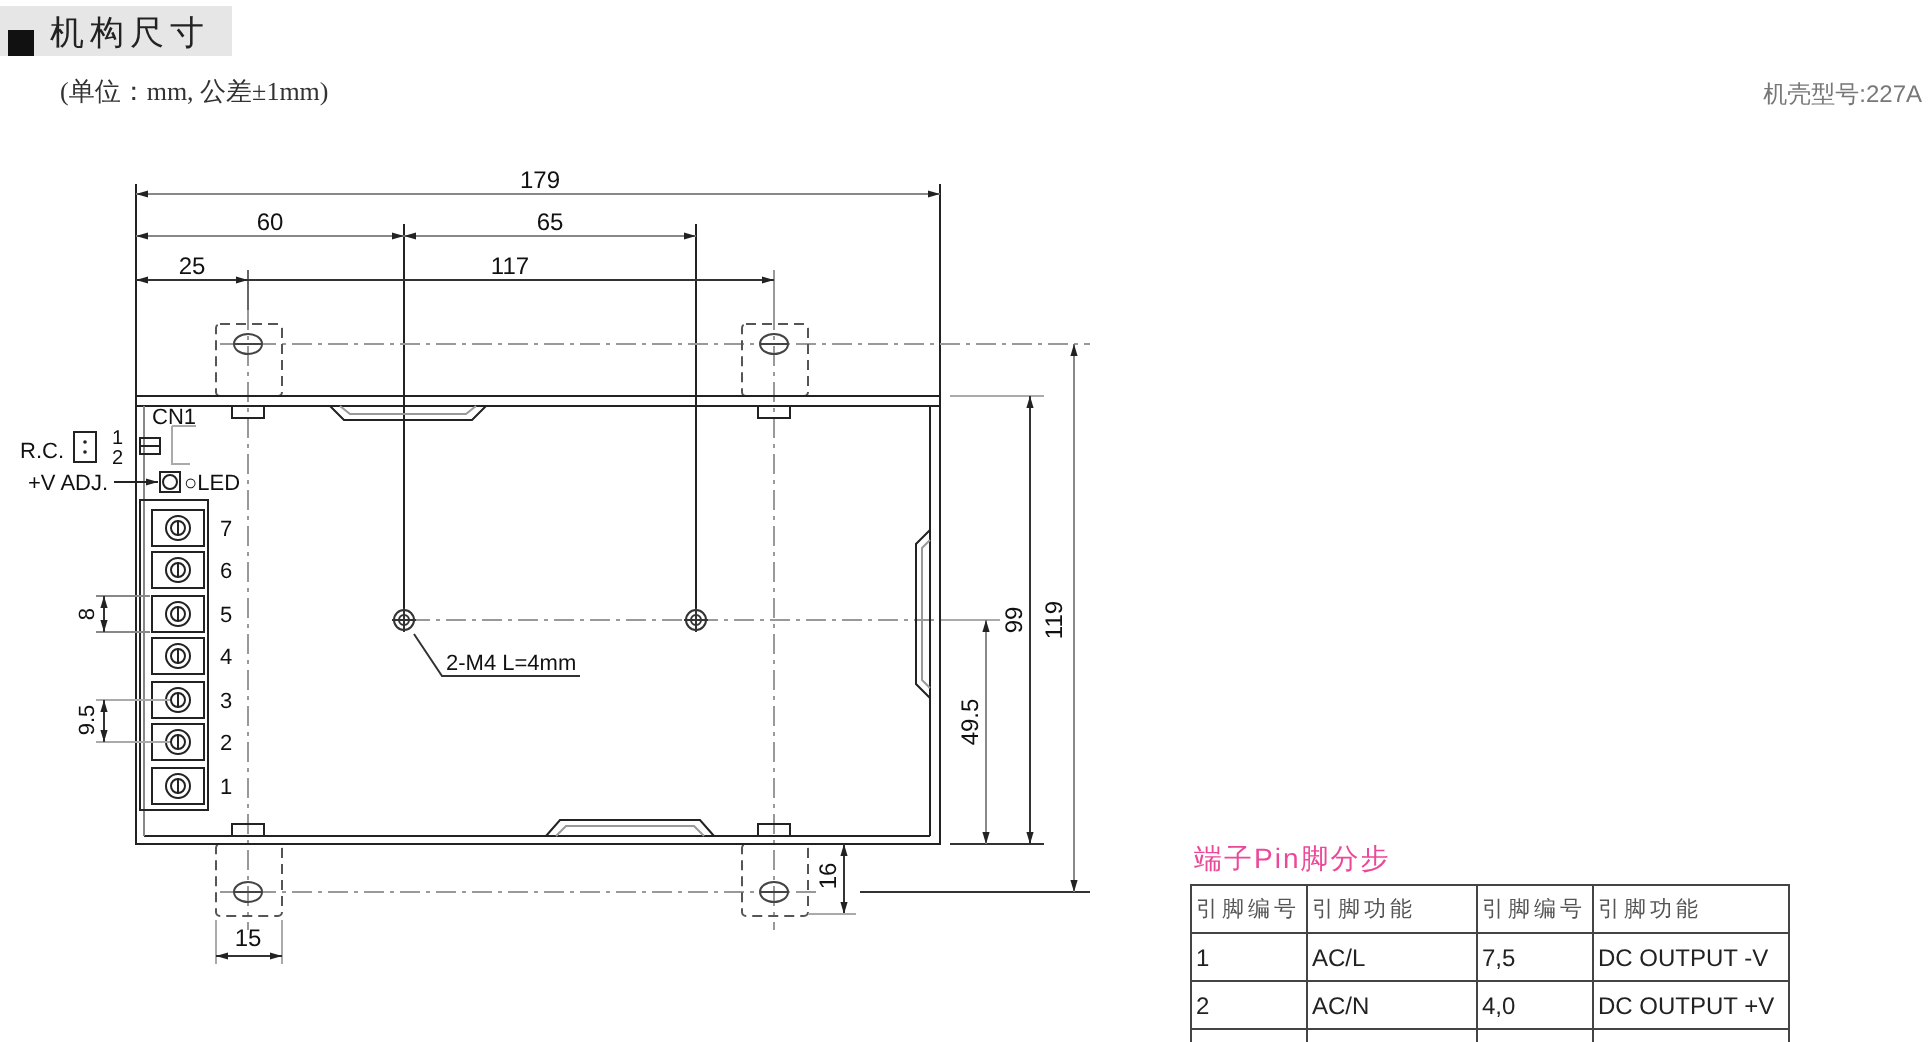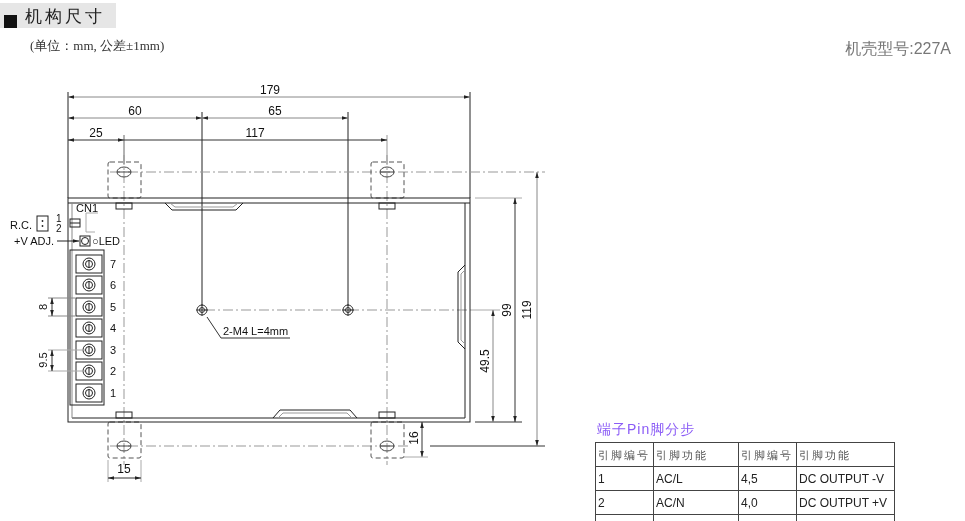--- a/index.html
+++ b/index.html
@@ -4,25 +4,25 @@
 <style>
   html, body { margin:0; padding:0; background:#ffffff; }
   body { width:965px; height:521px; position:relative; overflow:hidden;
          font-family:"DejaVu Sans", "Liberation Sans", sans-serif; color:#222; }
   .heading { position:absolute; left:0; top:3px; width:116px; height:25px; background:#e6e6e6;
              display:flex; align-items:flex-end; }
   .heading .sq { width:13px; height:13px; background:#111; margin-left:4px; margin-right:8px; }
   .heading .ht { font-family:"DejaVu Serif", serif; font-size:17px; letter-spacing:3px; color:#222; }
   .unit { position:absolute; left:30px; top:37px; font-size:13px; color:#333;
           font-family:Liberation Serif, serif; }
-  .model { position:absolute; right:14px; top:39px; font-size:16px; color:#777;
+  .model { position:absolute; right:4px; top:39px; font-size:12px; color:#777;
            font-family:"Liberation Sans", sans-serif; }
   svg.drawing { position:absolute; left:0; top:0; }
   svg text { font-family:"Liberation Sans", sans-serif; fill:#111; }
-  .tbl-title { position:absolute; left:597px; top:421px; font-size:14px; color:#8b5cf6;
+  .tbl-title { position:absolute; left:597px; top:421px; font-size:14px; color:#ec4899;
                font-family:"Liberation Sans", sans-serif; letter-spacing:1px; }
   table.pins { position:absolute; left:595px; top:442px; border-collapse:collapse;
                font-family:"Liberation Sans", sans-serif; font-size:12px; }
   table.pins td, table.pins th { border:1px solid #444; height:19px; padding:2px 2px;
                text-align:left; font-weight:normal; line-height:18px; }
   table.pins th { color:#555; font-size:11px; letter-spacing:2px; }
   .c1 { width:53px; } .c2 { width:80px; } .c3 { width:53px; } .c4 { width:93px; }
 </style>
 </head>
 <body>
@@ -221,21 +221,21 @@
   <tbody>
       <tr>
     <th class="c1">引脚编号</th>
     <th class="c2">引脚功能</th>
     <th class="c3">引脚编号</th>
     <th class="c4">引脚功能</th>
   </tr>
   <tr>
     <td>1</td>
     <td>AC/L</td>
-    <td>4,5</td>
+    <td>7,5</td>
     <td>DC OUTPUT -V</td>
   </tr>
   <tr>
     <td>2</td>
     <td>AC/N</td>
     <td>4,0</td>
     <td>DC OUTPUT +V</td>
   </tr>
   <tr>
     <td>3</td>

